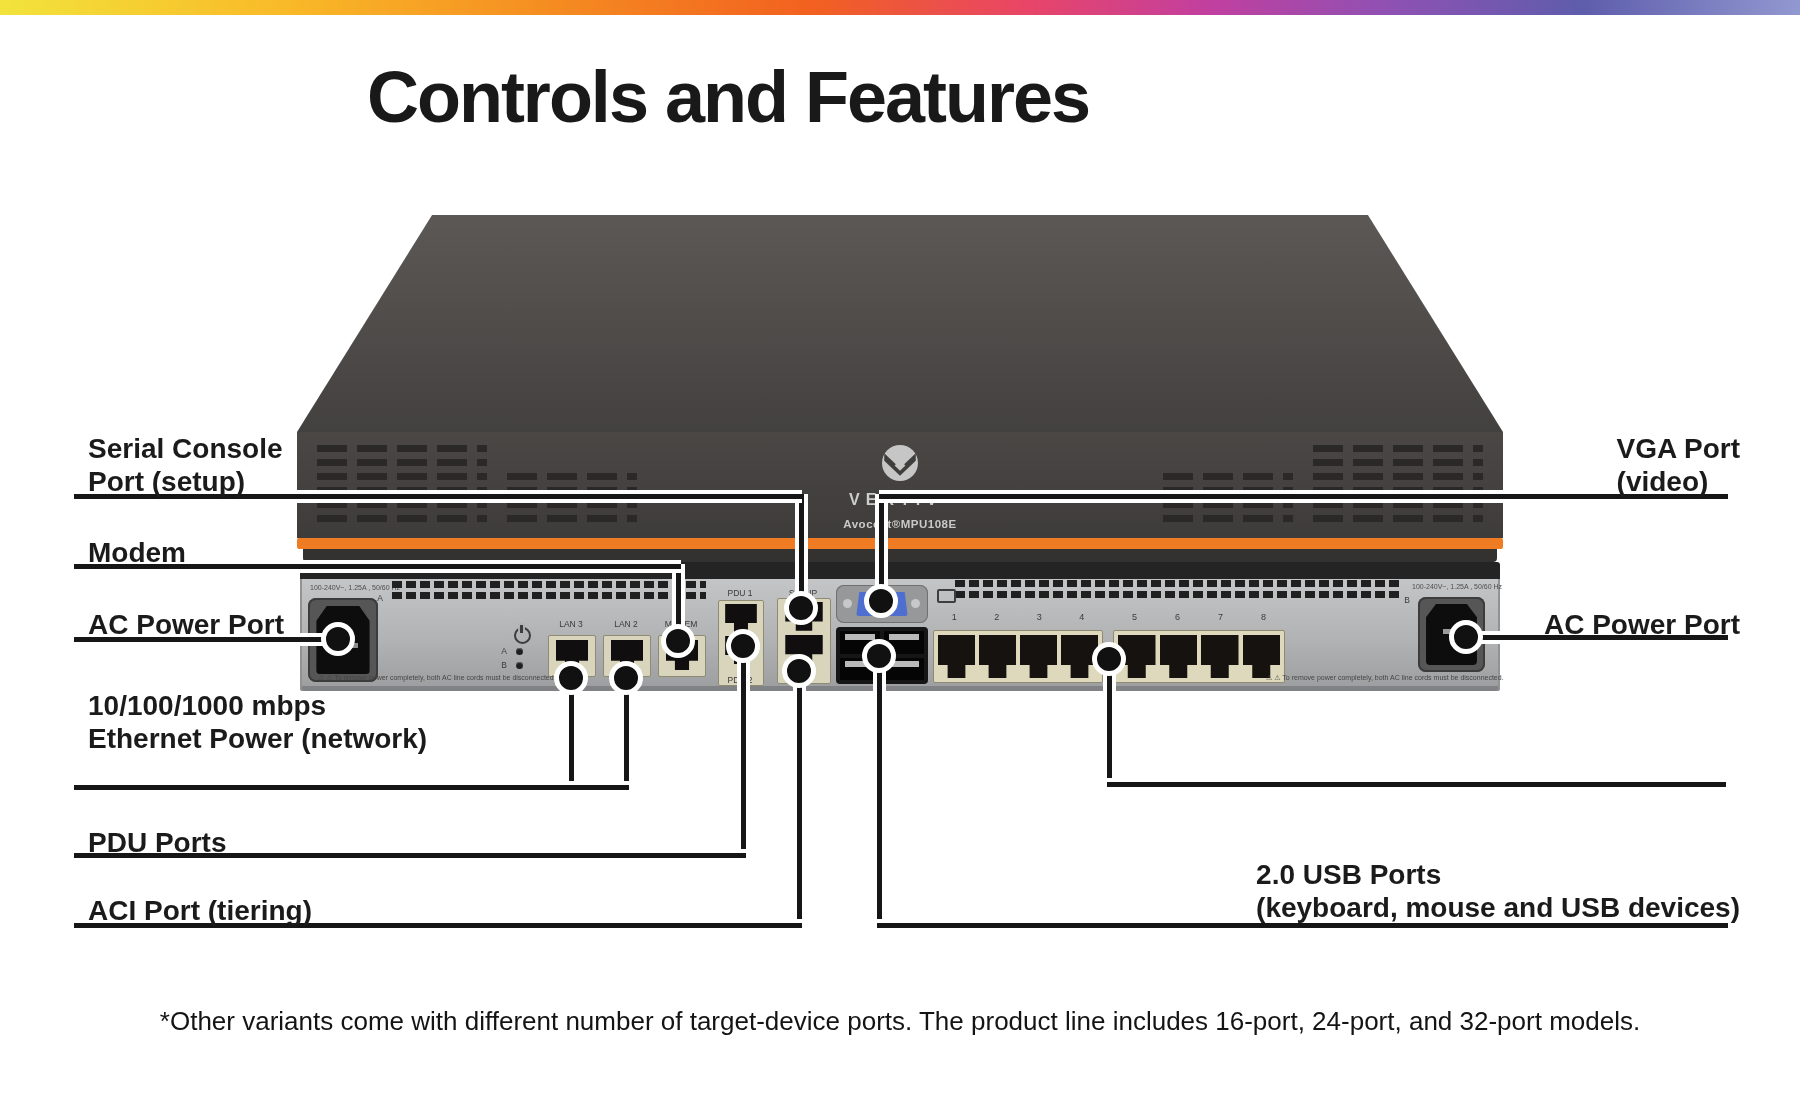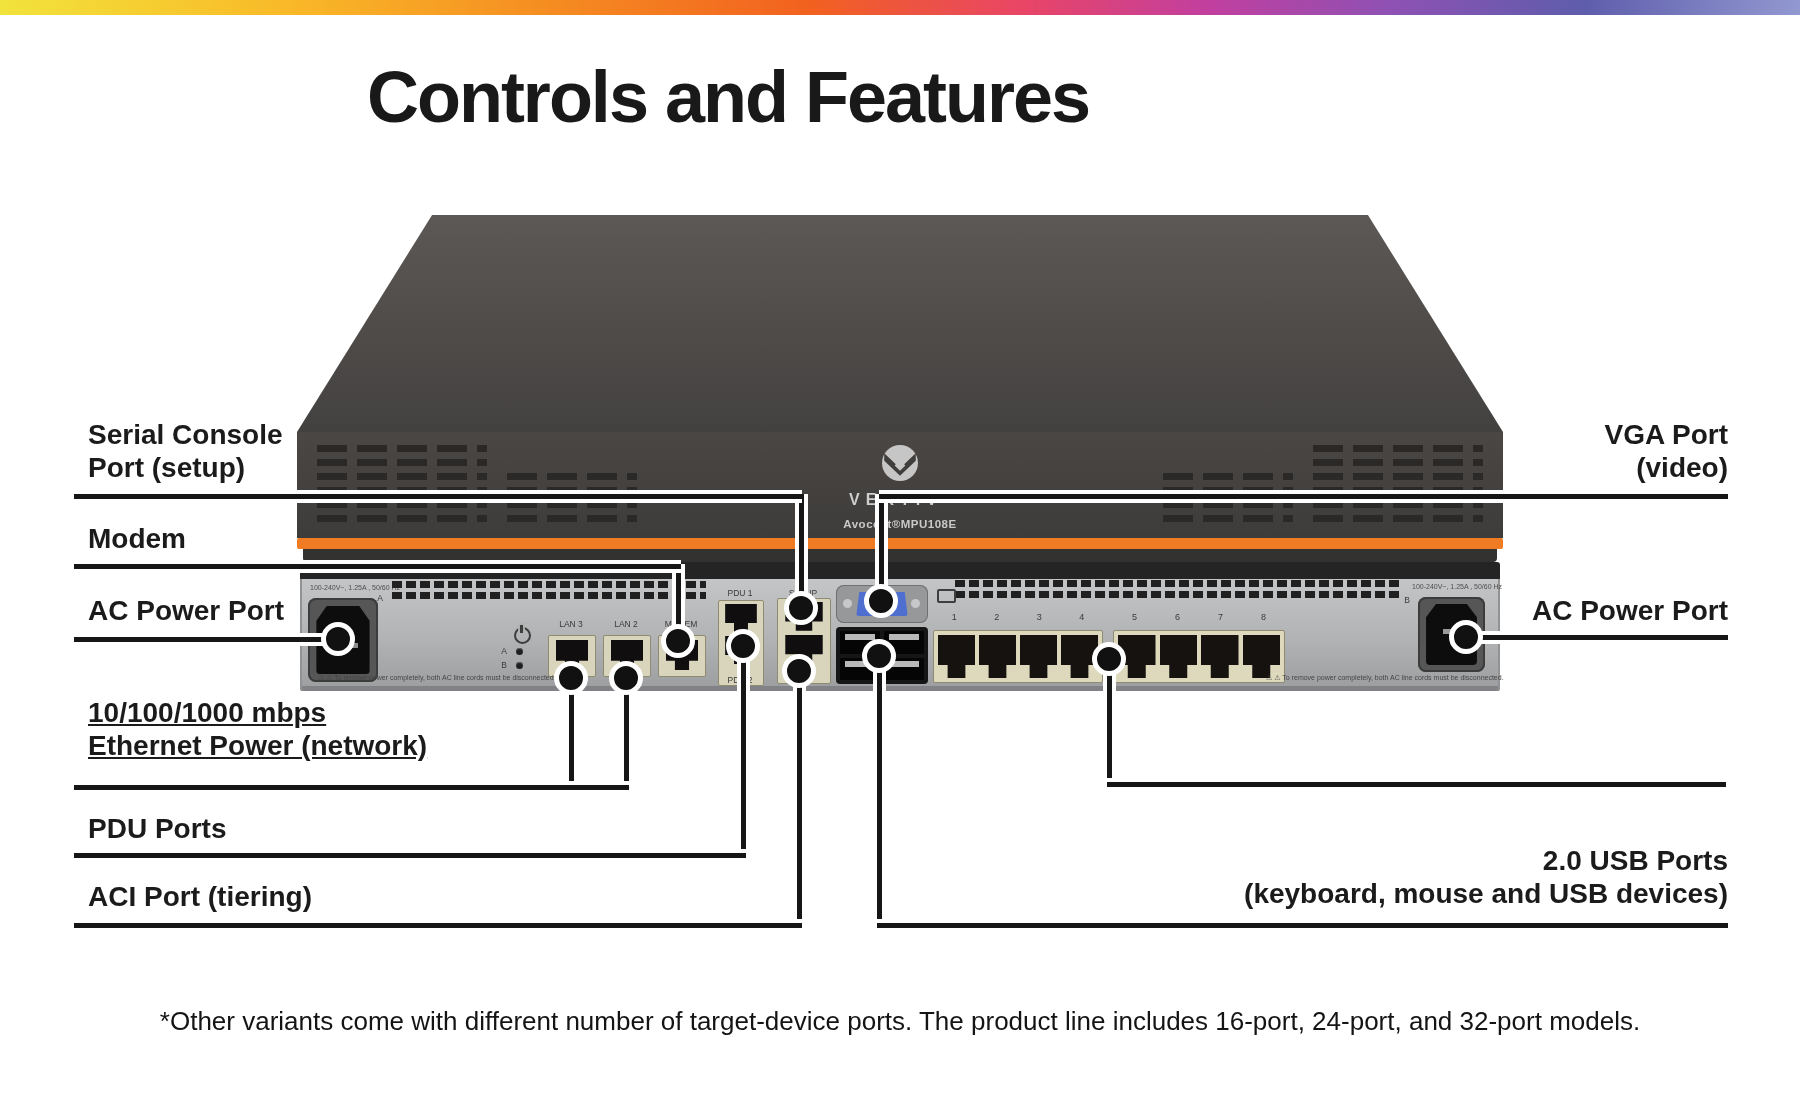--- a/index.html
+++ b/index.html
@@ -76,22 +76,22 @@
     box-shadow:0 0 0 2px rgba(177,178,179,0.9);}
   .led-dot{position:absolute;width:7px;height:7px;border-radius:50%;background:#1f1f1f;box-shadow:inset 0 1px 1px #666;}
   .warn{position:absolute;font-size:7px;color:#454545;white-space:nowrap;}
 
   
   .vline{position:absolute;width:5px;background:#161616;box-shadow:4px 0 0 #ffffff,-4px 0 0 #ffffff;z-index:5;}
   .hline{position:absolute;height:5px;background:#161616;box-shadow:0 4px 0 #ffffff,0 -4px 0 #ffffff;z-index:6;}
   .dot{position:absolute;width:24px;height:24px;background:#111;border:5px solid #fff;border-radius:50%;
        transform:translate(-50%,-50%);z-index:7;}
   .callout-label{position:absolute;font-size:28px;font-weight:bold;color:#1b1b1b;line-height:1.18;
-       white-space:nowrap;z-index:8;}
-  .callout-label.right{right:72px;text-align:right;}
+       white-space:nowrap;z-index:8;margin-top:14px;}
+  .callout-label.right{right:60px;text-align:left;}
   #footnote{left:0;top:1006px;width:1800px;text-align:center;font-size:26px;font-weight:500;color:#141414;z-index:8;}
 </style>
 </head>
 <body>
 
 <div id="stage">
 
   <div id="topbar" class="abs"></div>
 
   <h1 id="title" class="abs" style="margin:0;">Controls and Features</h1>
@@ -235,21 +235,21 @@
   <div class="callout-label" style="left:88px;top:418px;">
     <div>Serial Console</div>
     <div>Port (setup)</div>
   </div>
   <div class="callout-label" style="left:88px;top:522px;">
     <div>Modem</div>
   </div>
   <div class="callout-label" style="left:88px;top:594px;">
     <div>AC Power Port</div>
   </div>
-  <div class="callout-label" style="left:88px;top:696px;text-decoration:underline;">
+  <div class="callout-label" style="left:88px;top:675px;">
     <div>10/100/1000 mbps</div>
     <div>Ethernet Power (network)</div>
   </div>
   <div class="callout-label" style="left:88px;top:812px;">
     <div>PDU Ports</div>
   </div>
   <div class="callout-label" style="left:88px;top:880px;">
     <div>ACI Port (tiering)</div>
   </div>
 

